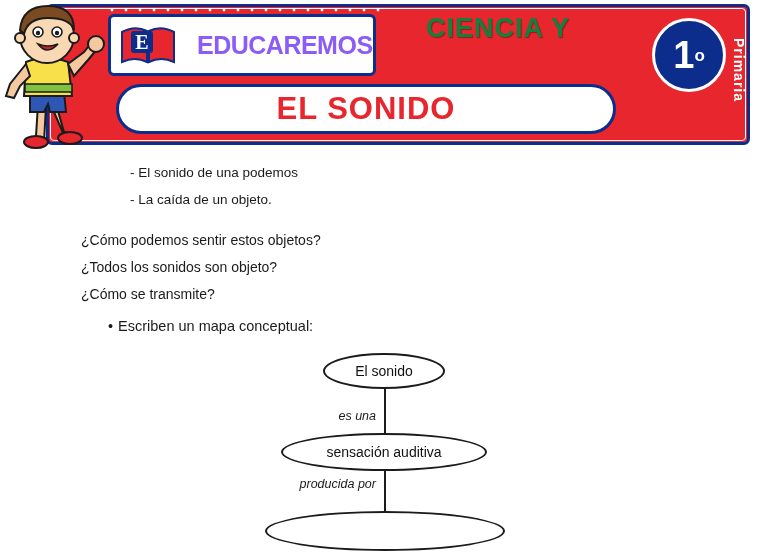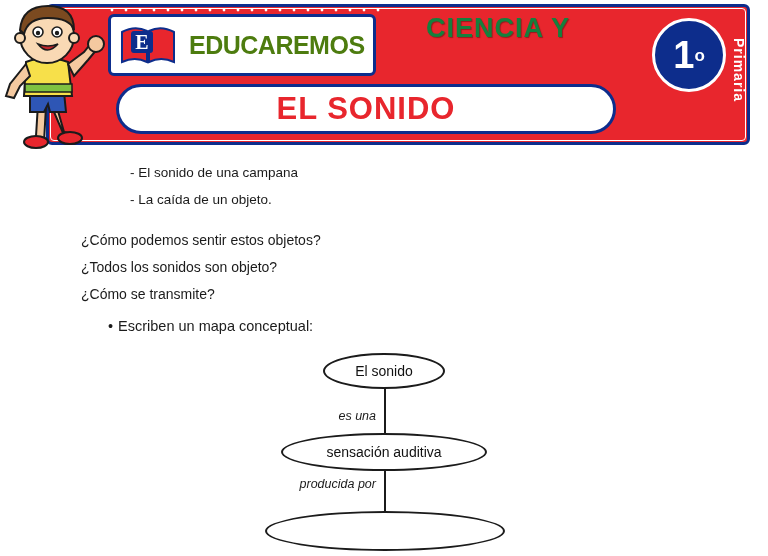--- a/index.html
+++ b/index.html
@@ -64,22 +64,22 @@
     position: relative;
     width: 58px; height: 46px;
     margin-left: 8px;
     flex: none;
   }
   .logo-text {
     font-family: "Liberation Sans", sans-serif;
     font-weight: bold;
     font-size: 25px;
     letter-spacing: -0.5px;
-    color: #4d7c0f;
-    margin-left: 12px;
+    color: #8b5cf6;
+    margin-left: 20px;
     white-space: nowrap;
   }
 
   
   .dots-top {
     position: absolute;
     top: 10px;
     width: 2px;
     height: 2px;
   }
@@ -310,21 +310,21 @@
     </div>
 
     <div class="title-bar">
       <span class="title-text">EL SONIDO</span>
     </div>
   </div>
 
   <div class="content">
 
     <div class="gap-10"></div>
-    <div class="sub-line">- El sonido de una campana</div>
+    <div class="sub-line">- El sonido de una podemos</div>
     <div class="gap-6"></div>
     <div class="sub-line">- La caída de un objeto.</div>
     <div class="gap-10"></div>
     <div class="gap-10"></div>
     <div class="q-line">¿Cómo podemos sentir estos objetos?</div>
     <div class="gap-6"></div>
     <div class="q-line">¿Todos los sonidos son objeto?</div>
     <div class="gap-6"></div>
     <div class="q-line">¿Cómo se transmite?</div>
     <div class="gap-10"></div>

